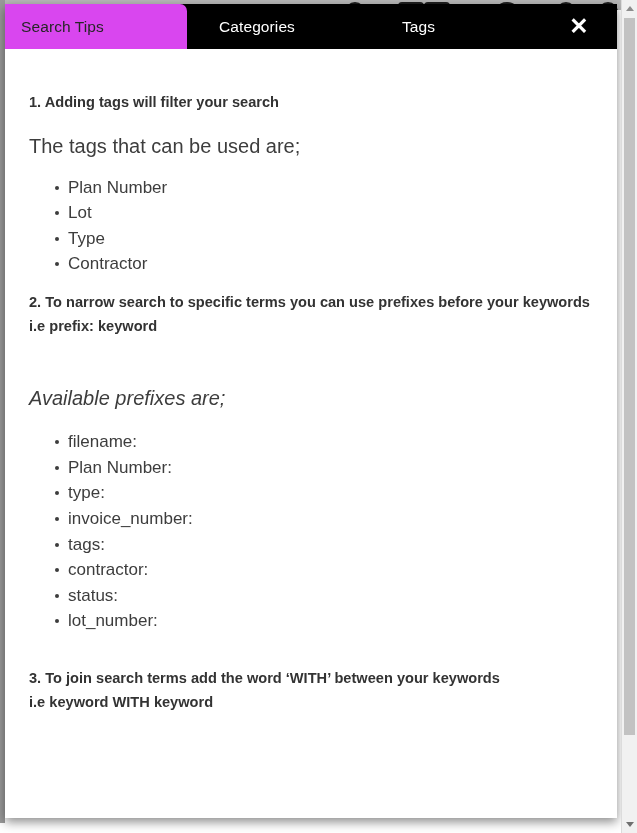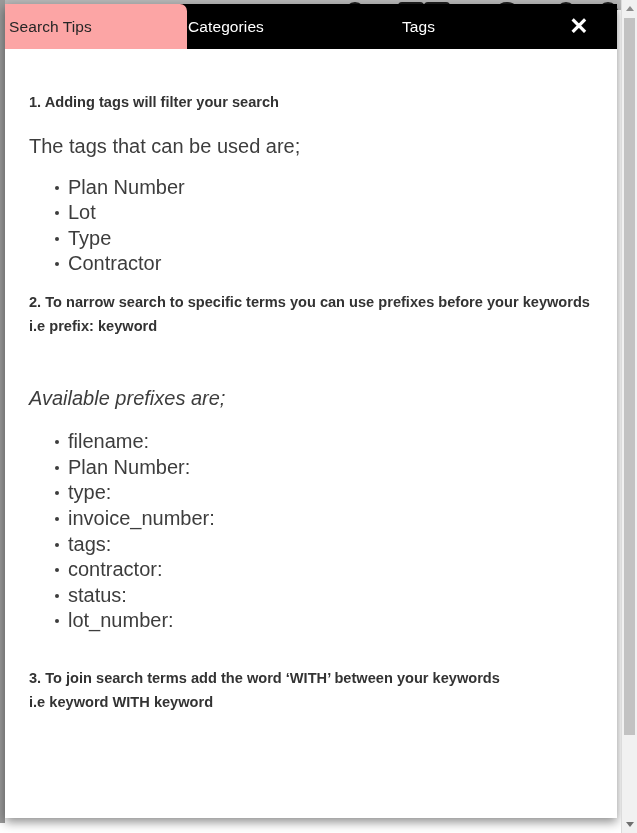--- a/index.html
+++ b/index.html
@@ -83,29 +83,29 @@
     font-size: 15.5px;
     letter-spacing: 0.1px;
     box-sizing: border-box;
     cursor: pointer;
     background: transparent;
     border: none;
     font-family: "Liberation Sans", sans-serif;
   }
   .tab-search {
     width: 182px;
-    background: #fca5a5;
+    background: #d946ef;
     color: #262626;
-    padding-left: 4px;
+    padding-left: 16px;
     border-top-right-radius: 7px;
     border-top-left-radius: 0;
   }
   .tab-categories {
     width: 160px;
-    padding-left: 1px;
+    padding-left: 32px;
   }
   .tab-tags {
     width: 140px;
     padding-left: 55px;
   }
   .close-btn {
     position: absolute;
     right: 23px;
     top: 0;
     bottom: 0;
@@ -155,21 +155,21 @@
   .sp-8 { height: 17px; }
   .sp-9 { height: 16px; }
 
   ul.bullets {
     margin: 0;
     padding: 0 0 0 39px;
     list-style: none;
   }
   ul.bullets li {
     position: relative;
-    font-size: 20px;
+    font-size: 17px;
     color: #3d3d3d;
     line-height: 25.6px;
   }
   ul.bullets li::before {
     content: "";
     position: absolute;
     left: -13px;
     top: 11px;
     width: 4px;
     height: 4px;

